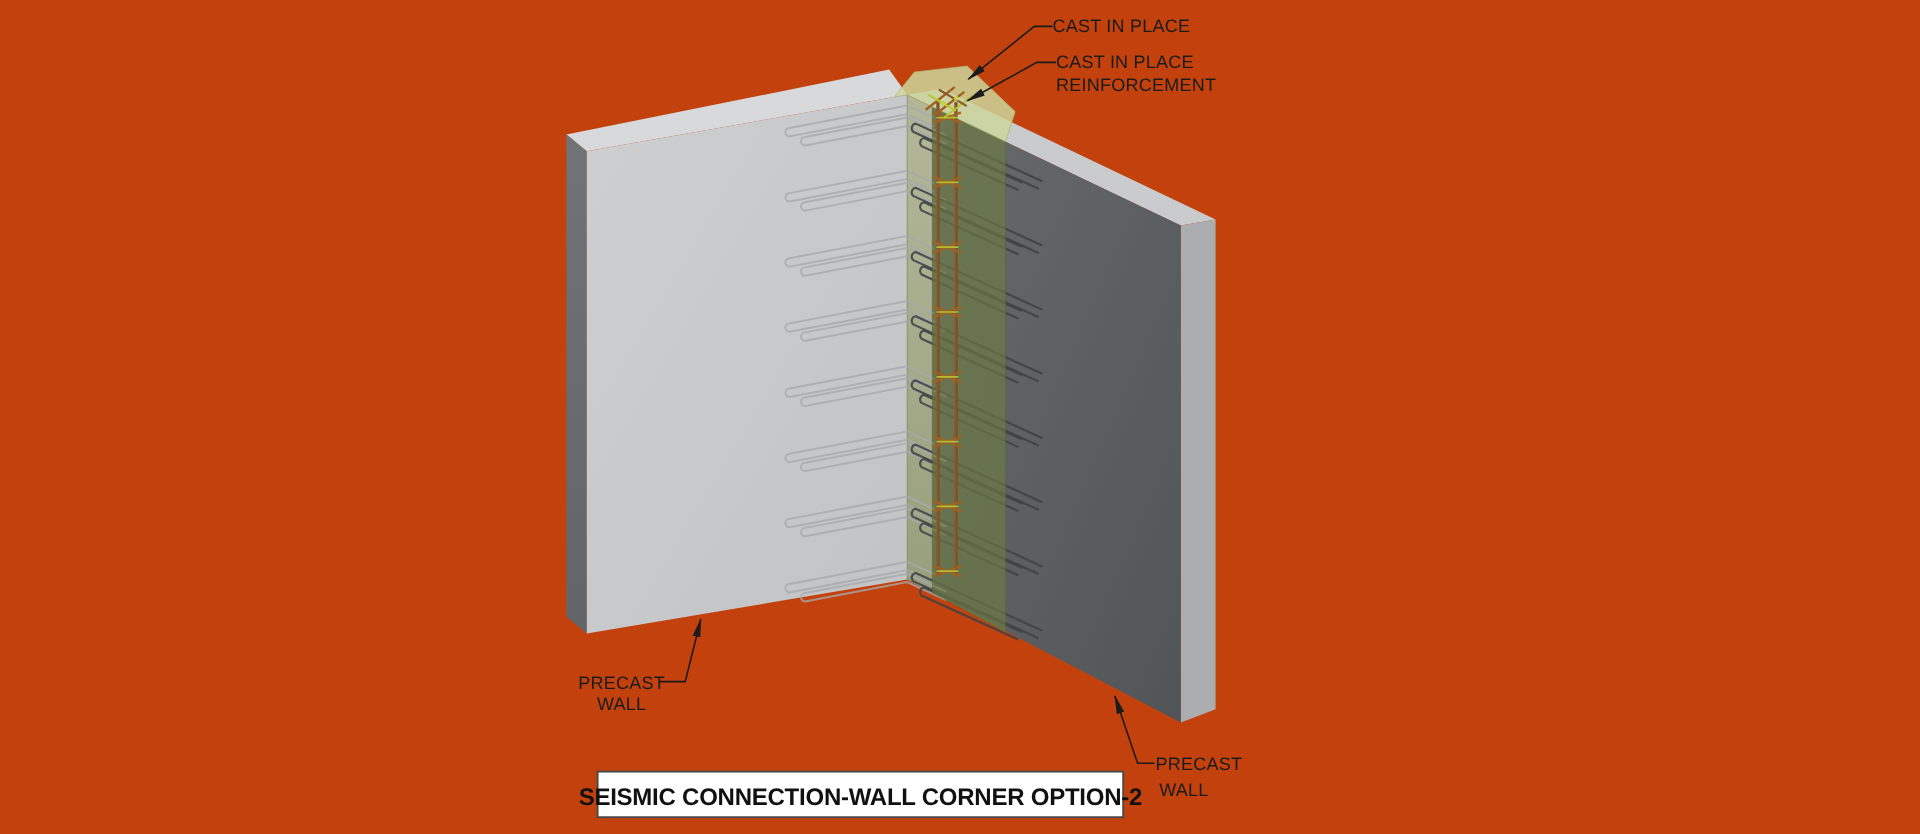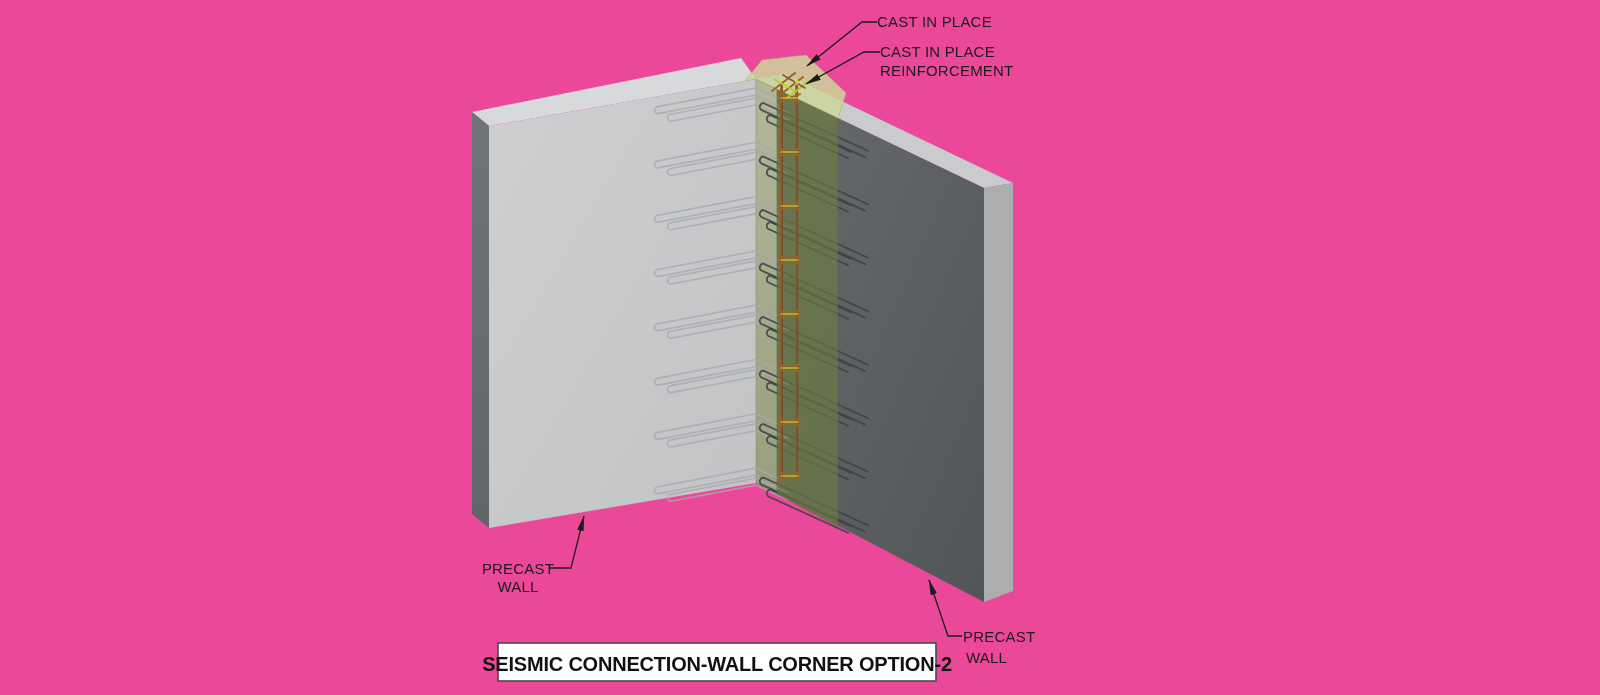--- a/index.html
+++ b/index.html
@@ -1,16 +1,16 @@
 <!DOCTYPE html>
 <html><head>
 <meta charset="utf-8">
 <style>
   html,body{margin:0;padding:0;background:#ffffff;}
-  .page{position:relative;width:1600px;height:695px;background:#ec4899;overflow:hidden;}
+  .page{position:relative;width:1600px;height:695px;background:#c2410c;overflow:hidden;}
   svg{display:block;}
   text{font-family:"Liberation Sans","DejaVu Sans",sans-serif;fill:#1b1b1b;}
   .callout{font-size:15px;letter-spacing:.2px;}
   .title-text{font-size:20px;font-weight:bold;letter-spacing:-0.2px;fill:#111;}
   .leader{fill:none;stroke:#1b1b1b;stroke-width:1.3px;}
 </style>
 </head>
 <body>
 
 <div class="page">

